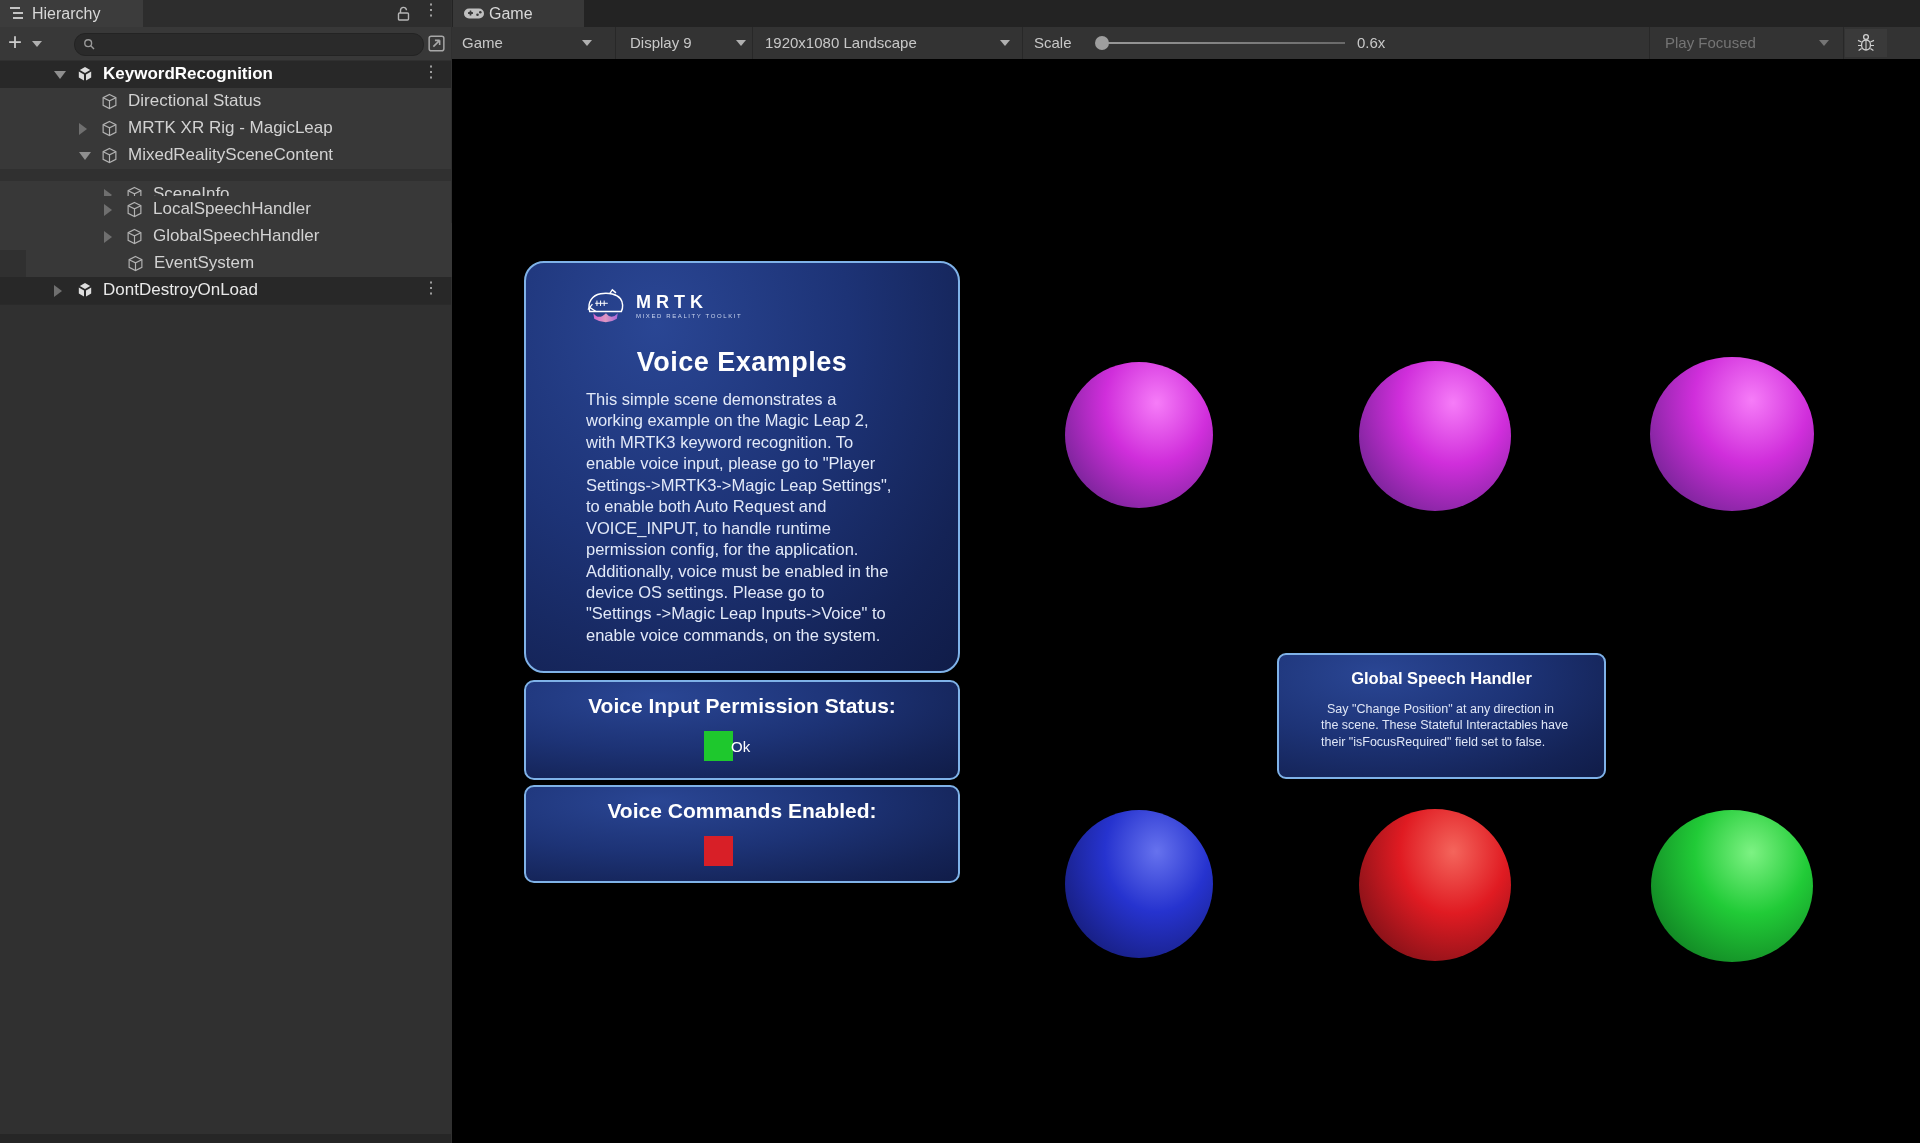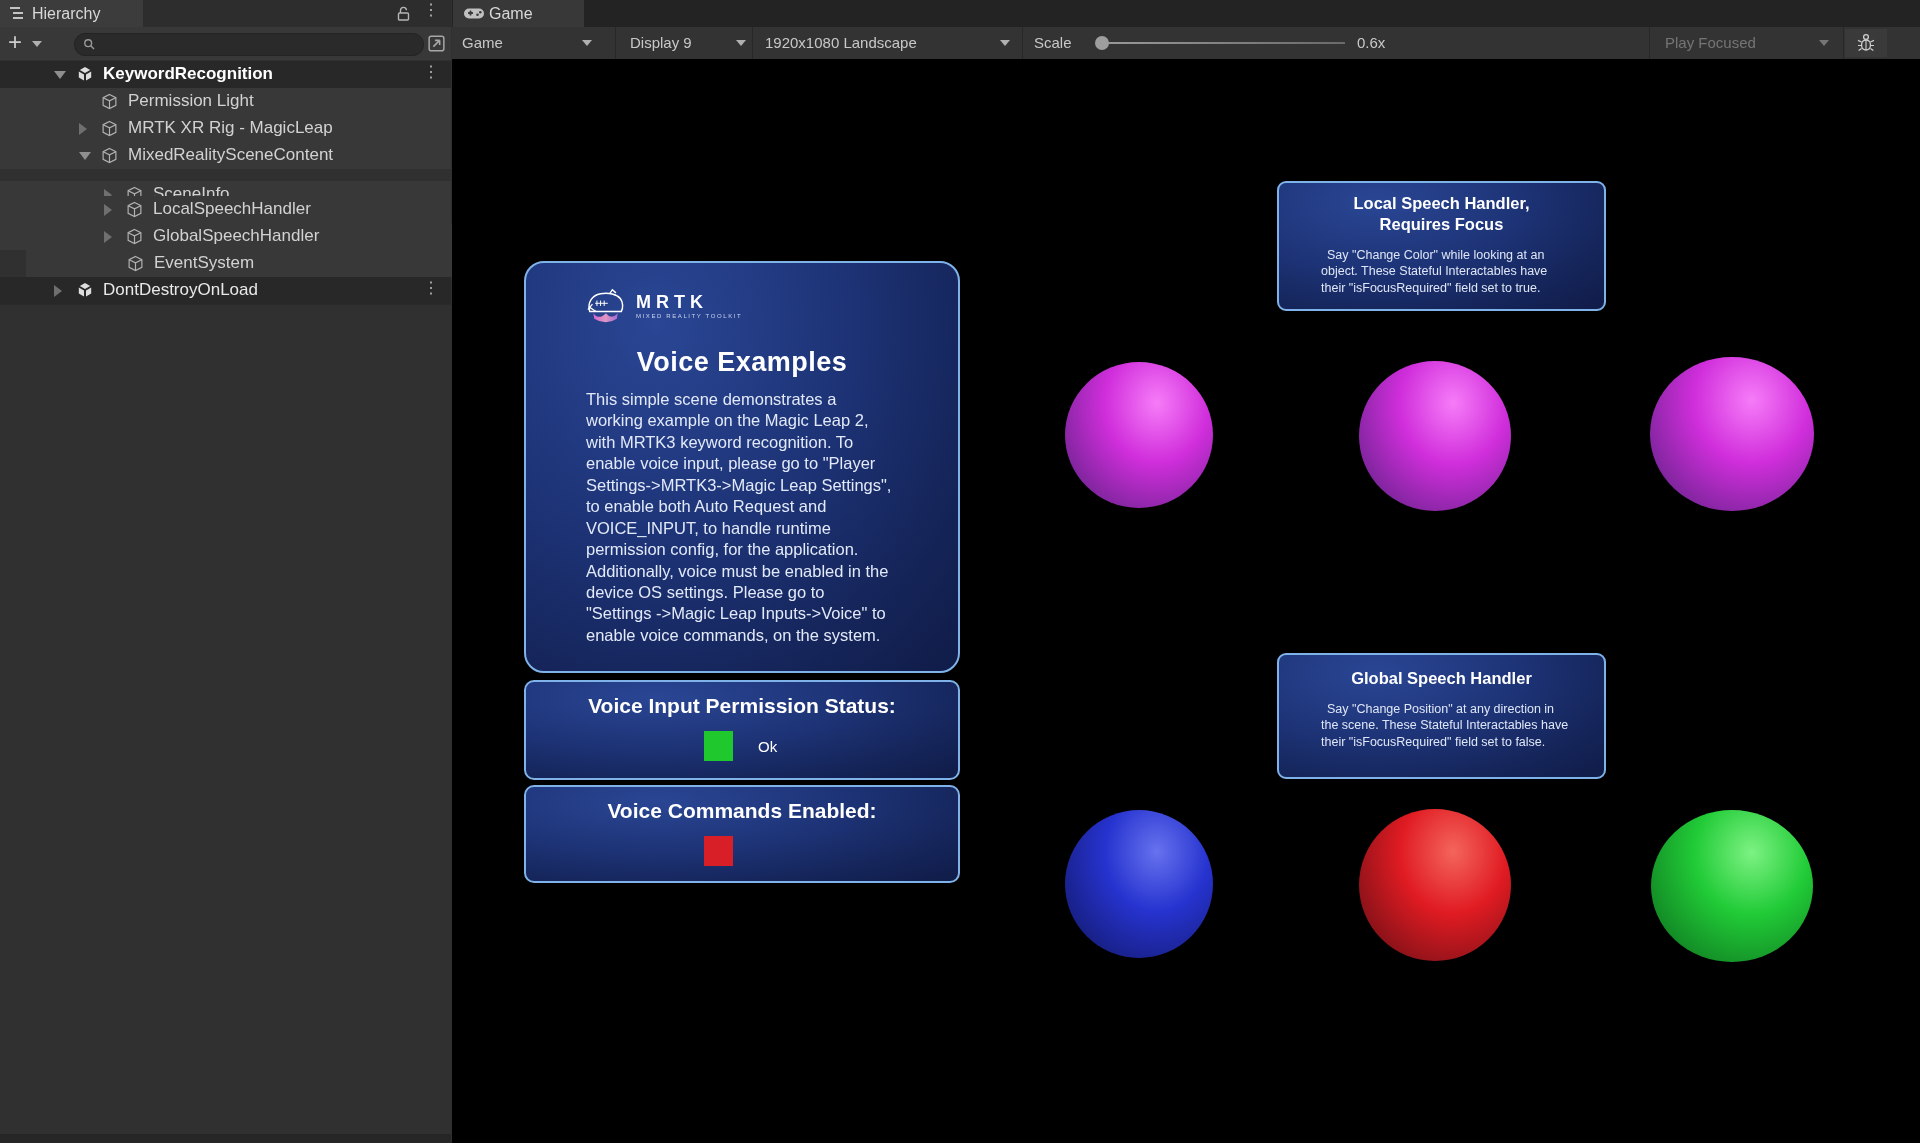--- a/index.html
+++ b/index.html
@@ -66,21 +66,21 @@
   .panel-local{left:825px;top:122px;width:325px;height:126px;border-radius:9px;}
   .panel-global{left:825px;top:594px;width:325px;height:122px;border-radius:9px;}
   .mrtk-logo{position:absolute;left:58px;top:24px;display:flex;align-items:center;}
   .logo-text{margin-left:8px;}
   .logo-title{font-size:18px;font-weight:700;letter-spacing:5px;color:#ffffff;line-height:18px;}
   .logo-sub{font-size:6px;letter-spacing:1.6px;color:#c9d4ee;margin-top:2px;}
   .panel-title-lg{position:absolute;left:0;top:84px;width:100%;text-align:center;font-size:27px;font-weight:700;color:#ffffff;letter-spacing:0.5px;}
   .panel-body-lg{position:absolute;left:60px;top:126px;width:308px;font-size:16.5px;line-height:1.30;color:#e2e9f8;}
   .panel-title-md{position:absolute;left:0;top:12px;width:100%;text-align:center;font-size:21px;font-weight:700;color:#ffffff;}
   .status-square{position:absolute;left:178px;top:49px;width:29px;height:30px;}
-  .status-label{position:absolute;left:232px;top:56px;font-size:15px;color:#ffffff;text-align:center;}
+  .status-label{position:absolute;left:205px;top:56px;font-size:15px;color:#ffffff;text-align:center;}
   .panel-title-sm{position:absolute;left:0;top:10px;width:100%;text-align:center;font-size:16.5px;font-weight:700;color:#ffffff;line-height:1.28;}
   .panel-body-sm{position:absolute;left:42px;width:248px;font-size:12.5px;line-height:1.3;color:#dfe6f6;text-indent:6px;}
   
   .sphere{position:absolute;border-radius:50%;}
 </style>
 </head>
 <body>
 
 <div id="root">
 
@@ -128,21 +128,21 @@
     <path d="M13.5 4.8 8.9 7.5v5.4l4.6-2.7Z" fill="#dedede"></path>
   </svg>
           <span class="row-label" style="left: 103px;">KeywordRecognition</span>
           <div class="kebab row-kebab">⋮</div>
         </div>
         <div class="tree-row" style="top: 27px;">
           <svg width="17" height="17" viewBox="0 0 16 16" class="row-icon" style="left: 101px;">
     <path d="M8 1.4 14 4.4v7.2L8 14.6 2 11.6V4.4z" fill="none" stroke="#b2b2b2" stroke-width="1.1"></path>
     <path d="M2 4.4 8 7.4l6-3M8 7.4v7.2" fill="none" stroke="#b2b2b2" stroke-width="1.1"></path>
   </svg>
-          <span class="row-label" style="left: 128px;">Permission Light</span>
+          <span class="row-label" style="left: 128px;">Directional Status</span>
         </div>
         <div class="tree-row" style="top: 54px;">
           <span class="tri collapsed" style="left: 79px;"></span>
           <svg width="17" height="17" viewBox="0 0 16 16" class="row-icon" style="left: 101px;">
     <path d="M8 1.4 14 4.4v7.2L8 14.6 2 11.6V4.4z" fill="none" stroke="#b2b2b2" stroke-width="1.1"></path>
     <path d="M2 4.4 8 7.4l6-3M8 7.4v7.2" fill="none" stroke="#b2b2b2" stroke-width="1.1"></path>
   </svg>
           <span class="row-label" style="left: 128px;">MRTK XR Rig - MagicLeap</span>
         </div>
         <div class="tree-row" style="top: 81px;">
@@ -277,27 +277,20 @@
         <div class="panel-title-md">Voice Input Permission Status:</div>
         <div class="status-square" id="perm-square" style="background: rgb(30, 200, 45);"></div>
         <div class="status-label">Ok</div>
       </div>
 
       <div class="mrtk-panel panel-cmd">
         <div class="panel-title-md">Voice Commands Enabled:</div>
         <div class="status-square" id="cmd-square" style="background: rgb(216, 31, 39);"></div>
       </div>
 
-      <div class="mrtk-panel panel-local">
-        <div class="panel-title-sm">
-          <span>Local Speech Handler,</span><br>
-          <span>Requires Focus</span>
-        </div>
-        <div class="panel-body-sm" style="top:64px">Say "Change Color" while looking at an object. These Stateful Interactables have their "isFocusRequired" field set to true.</div>
-      </div>
 
       <div class="mrtk-panel panel-global">
         <div class="panel-title-sm" style="top:13px">Global Speech Handler</div>
         <div class="panel-body-sm" style="top:46px">Say "Change Position" at any direction in the scene. These Stateful Interactables have their "isFocusRequired" field set to false.</div>
       </div>
 
     <div class="sphere" style="left: 613px; top: 303px; width: 148px; height: 146px; background: radial-gradient(at 62% 28%, rgb(246, 124, 248) 0%, rgb(208, 46, 219) 40%, rgb(83, 32, 124) 100%);"></div>
         <div class="sphere" style="left: 907px; top: 302px; width: 152px; height: 150px; background: radial-gradient(at 62% 28%, rgb(246, 124, 248) 0%, rgb(208, 46, 219) 40%, rgb(83, 32, 124) 100%);"></div>
         <div class="sphere" style="left: 1198px; top: 298px; width: 164px; height: 154px; background: radial-gradient(at 62% 28%, rgb(246, 124, 248) 0%, rgb(208, 46, 219) 40%, rgb(83, 32, 124) 100%);"></div>
         <div class="sphere" style="left: 613px; top: 751px; width: 148px; height: 148px; background: radial-gradient(at 62% 28%, rgb(102, 114, 238) 0%, rgb(38, 51, 207) 40%, rgb(16, 21, 92) 100%);"></div>

